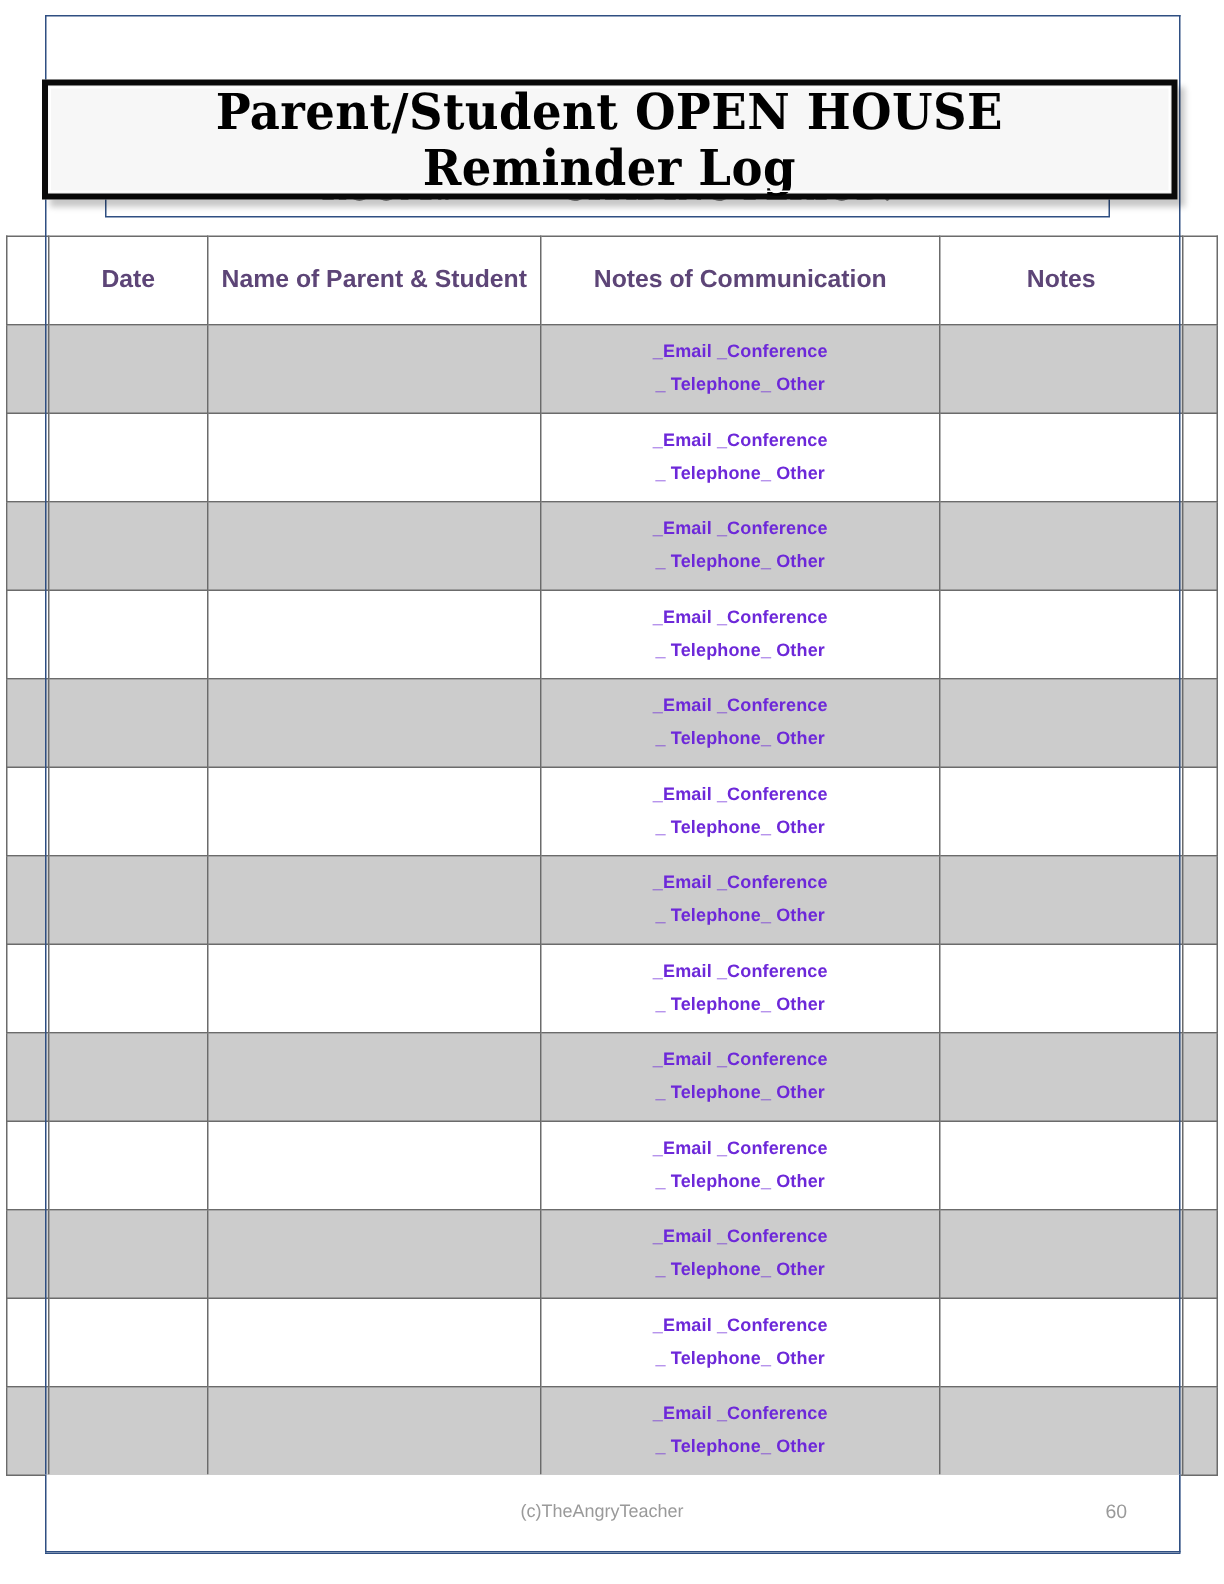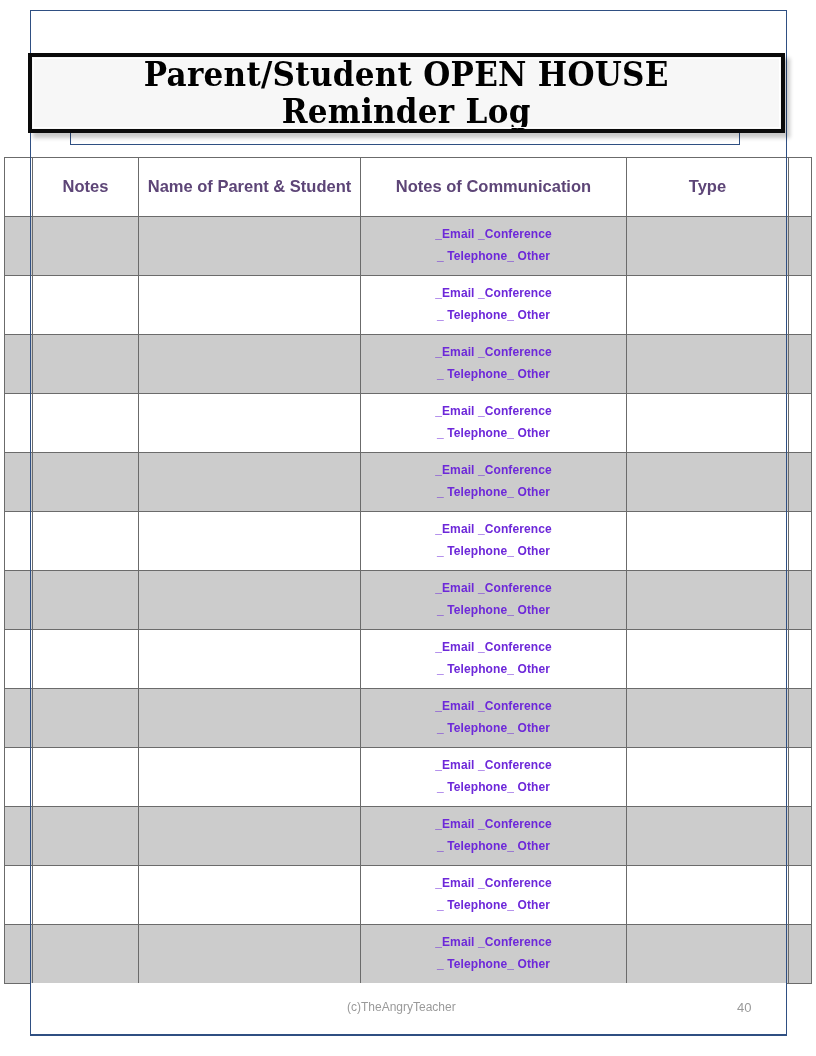--- a/index.html
+++ b/index.html
@@ -210,24 +210,24 @@
     <col class="c-pad-l">
       <col class="c-date">
       <col class="c-name">
     <col class="c-type">
       <col class="c-notes">
       <col class="c-pad-r">
   </colgroup>
   <thead>
     <tr>
       <th class="blank-col"></th>
-      <th>Notes</th>
+      <th>Date</th>
       <th>Name of Parent &amp; Student</th>
       <th>Notes of Communication</th>
-      <th>Type</th>
+      <th>Notes</th>
       <th class="blank-col"></th>
     </tr>
   </thead>
   <tbody id="log-body">
       <tr class="shaded">
         <td></td>
         <td></td>
         <td></td>
         <td class="comm-cell">_Email  _Conference
 _ Telephone_  Other</td>
@@ -341,15 +341,15 @@
 _ Telephone_  Other</td>
         <td></td>
         <td></td>
       </tr>
     </tbody>
 </table>
 
 <div id="footer-box">
   <div id="footer-inner">
     <span id="footer-copyright">(c)TheAngryTeacher</span>
-    <span id="footer-pagenum">40</span>
+    <span id="footer-pagenum">60</span>
   </div>
 </div>
 
 </body></html>

